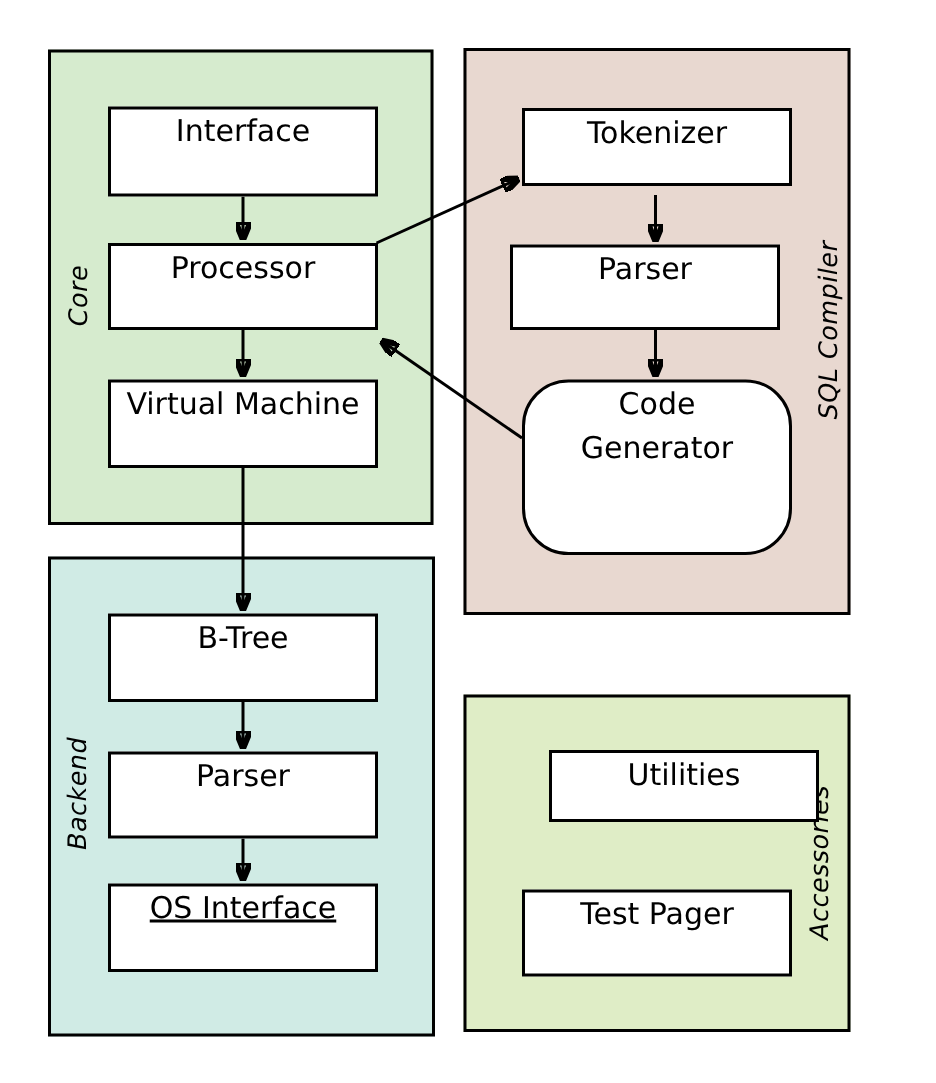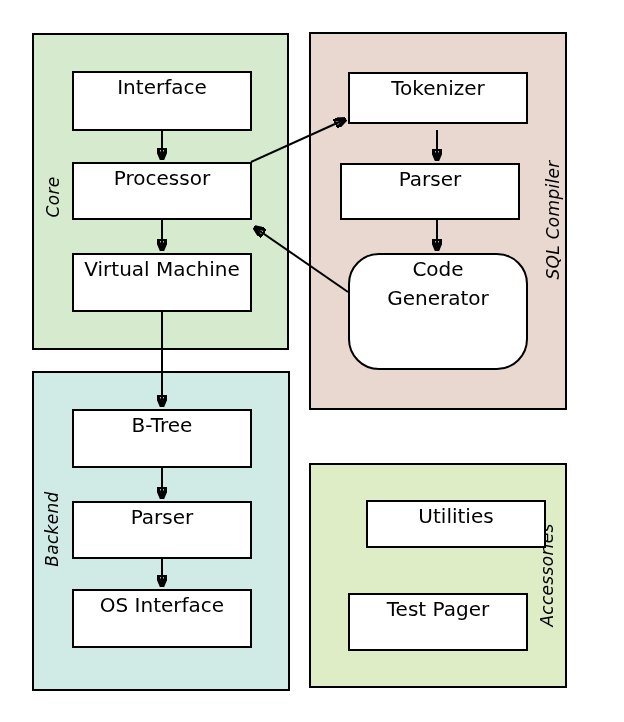--- a/index.html
+++ b/index.html
@@ -36,21 +36,21 @@
     line-height: 1.45;
   }
   .b-interface { left: 72px;  top: 71px;  width: 180px; height: 60px; }
   .b-sqlcp     { left: 72px;  top: 162px; width: 180px; height: 58px; }
   .b-vm        { left: 72px;  top: 253px; width: 180px; height: 59px; }
   .b-tokenizer { left: 348px; top: 72px;  width: 180px; height: 52px; }
   .b-parser    { left: 340px; top: 163px; width: 180px; height: 57px; }
   .b-codegen   { left: 348px; top: 253px; width: 180px; height: 117px; border-radius: 31px; }
   .b-btree     { left: 72px;  top: 409px; width: 180px; height: 59px; }
   .b-pager     { left: 72px;  top: 501px; width: 180px; height: 58px; }
-  .b-osif      { left: 72px;  top: 589px; width: 180px; height: 59px; }
+  .b-osif      { left: 72px;  top: 589px; width: 180px; height: 59px; text-decoration: underline; }
   .b-utilities { left: 355px; top: 500px; width: 180px; height: 48px; margin-left: 11px; }
   .b-testcode  { left: 348px; top: 593px; width: 180px; height: 58px; }
 
   .vlabel { position: absolute; width: 0; height: 0; }
   .vlabel span {
     position: absolute;
     left: 0; top: 0;
     transform: translate(-50%, -50%) rotate(-90deg);
     white-space: nowrap;
     font-style: italic;

